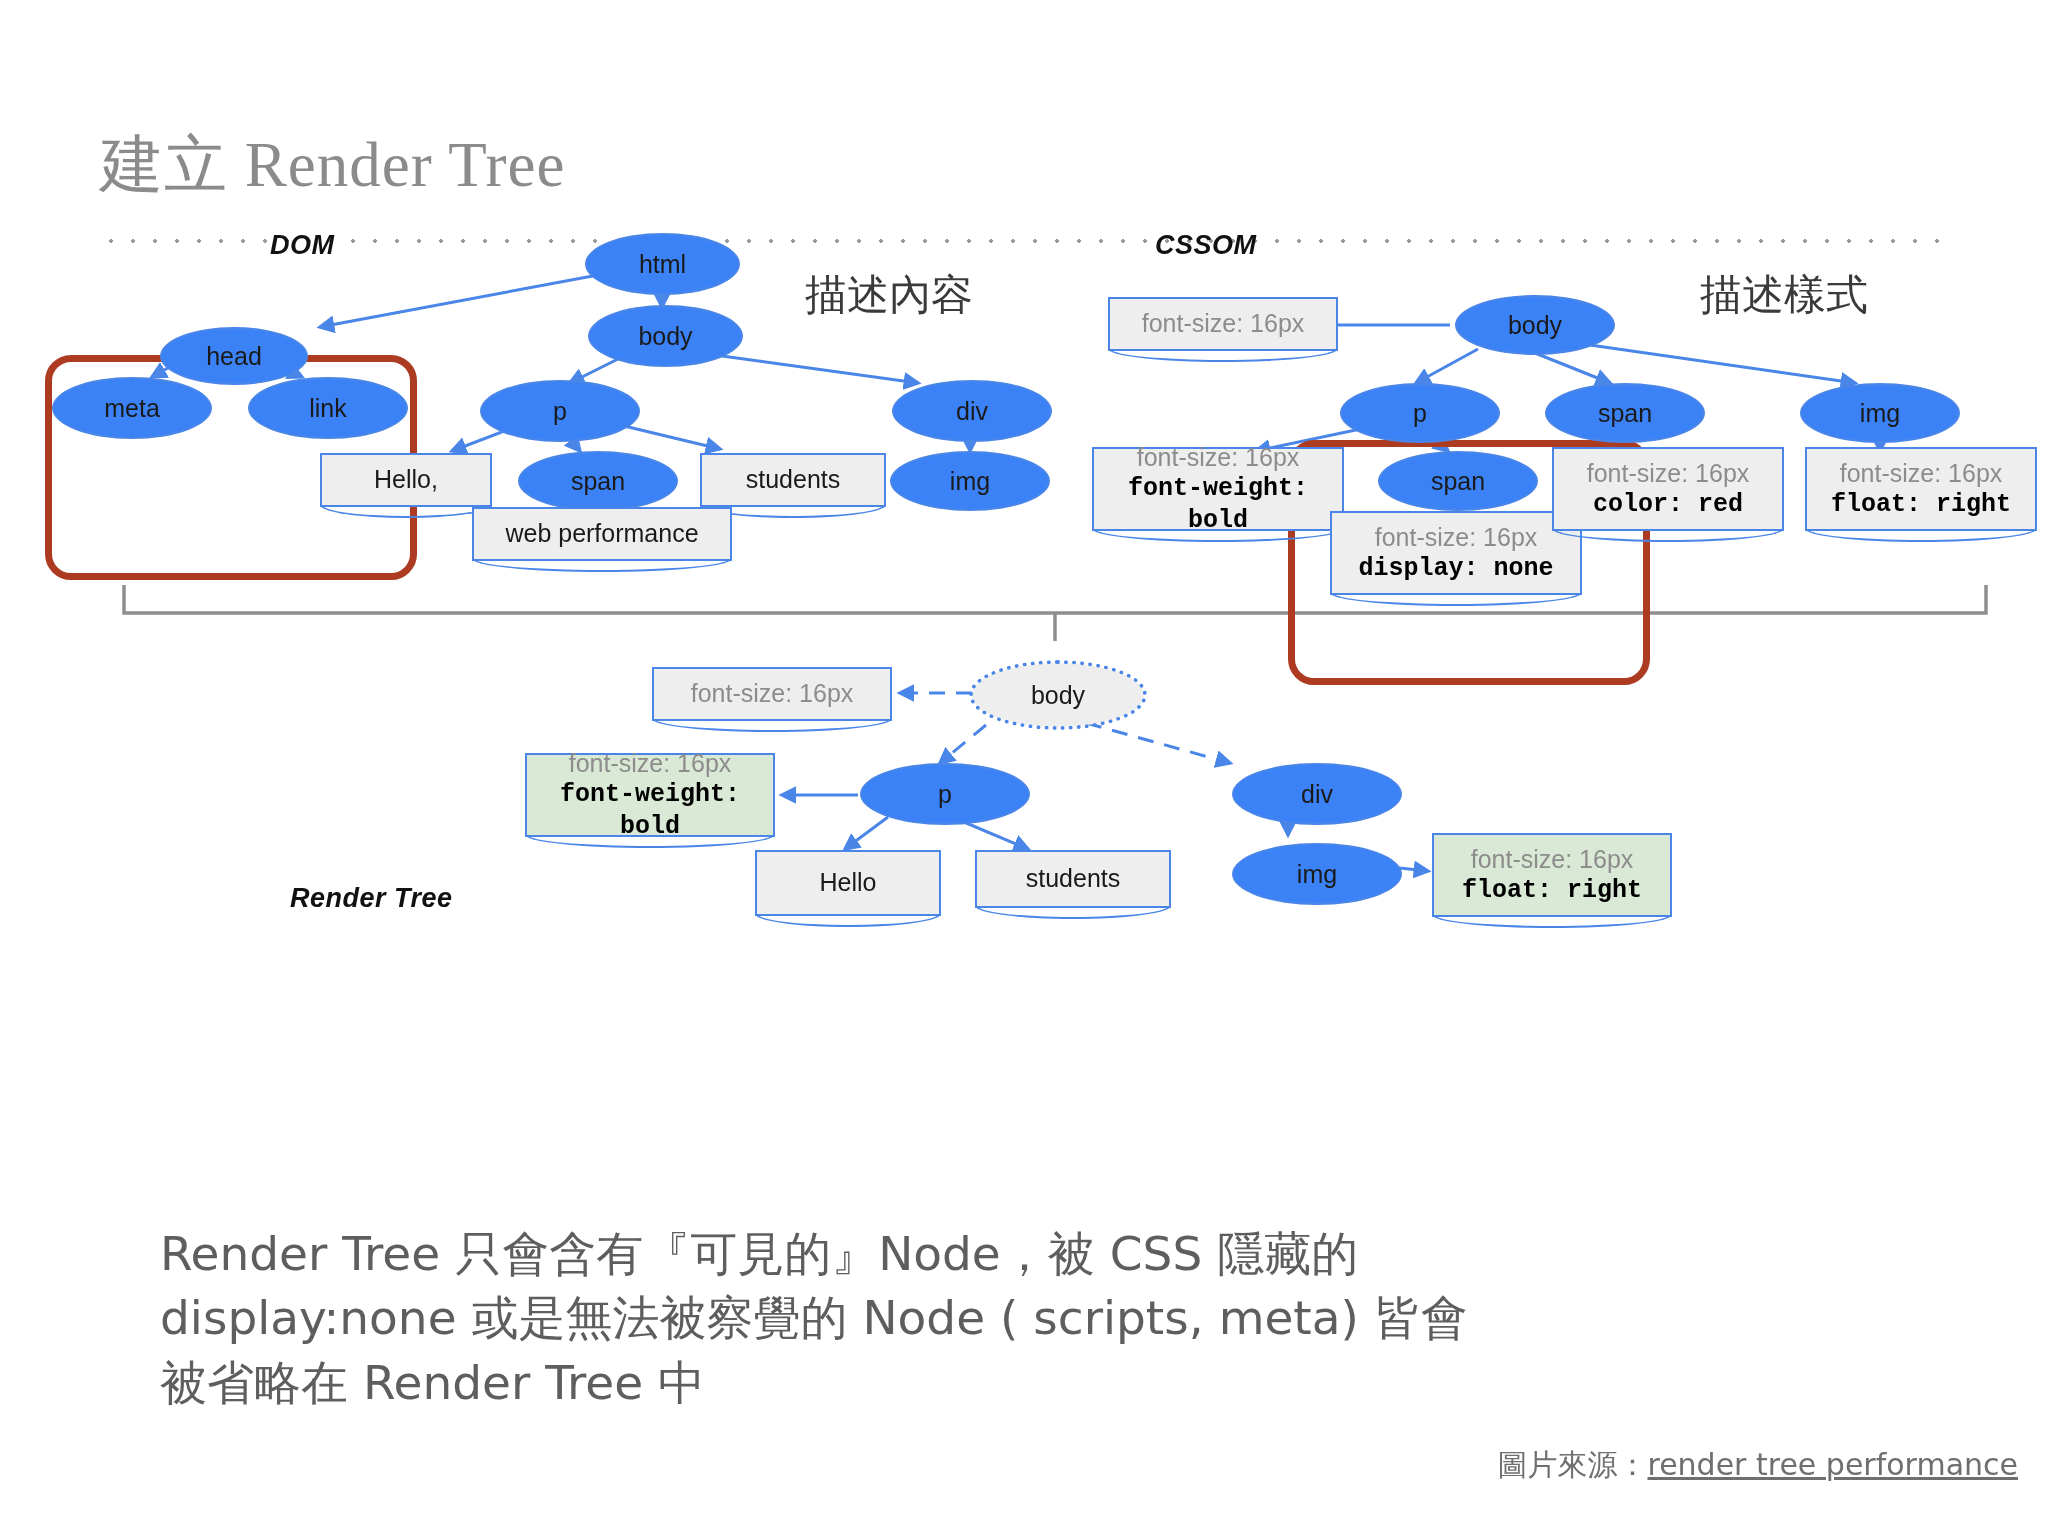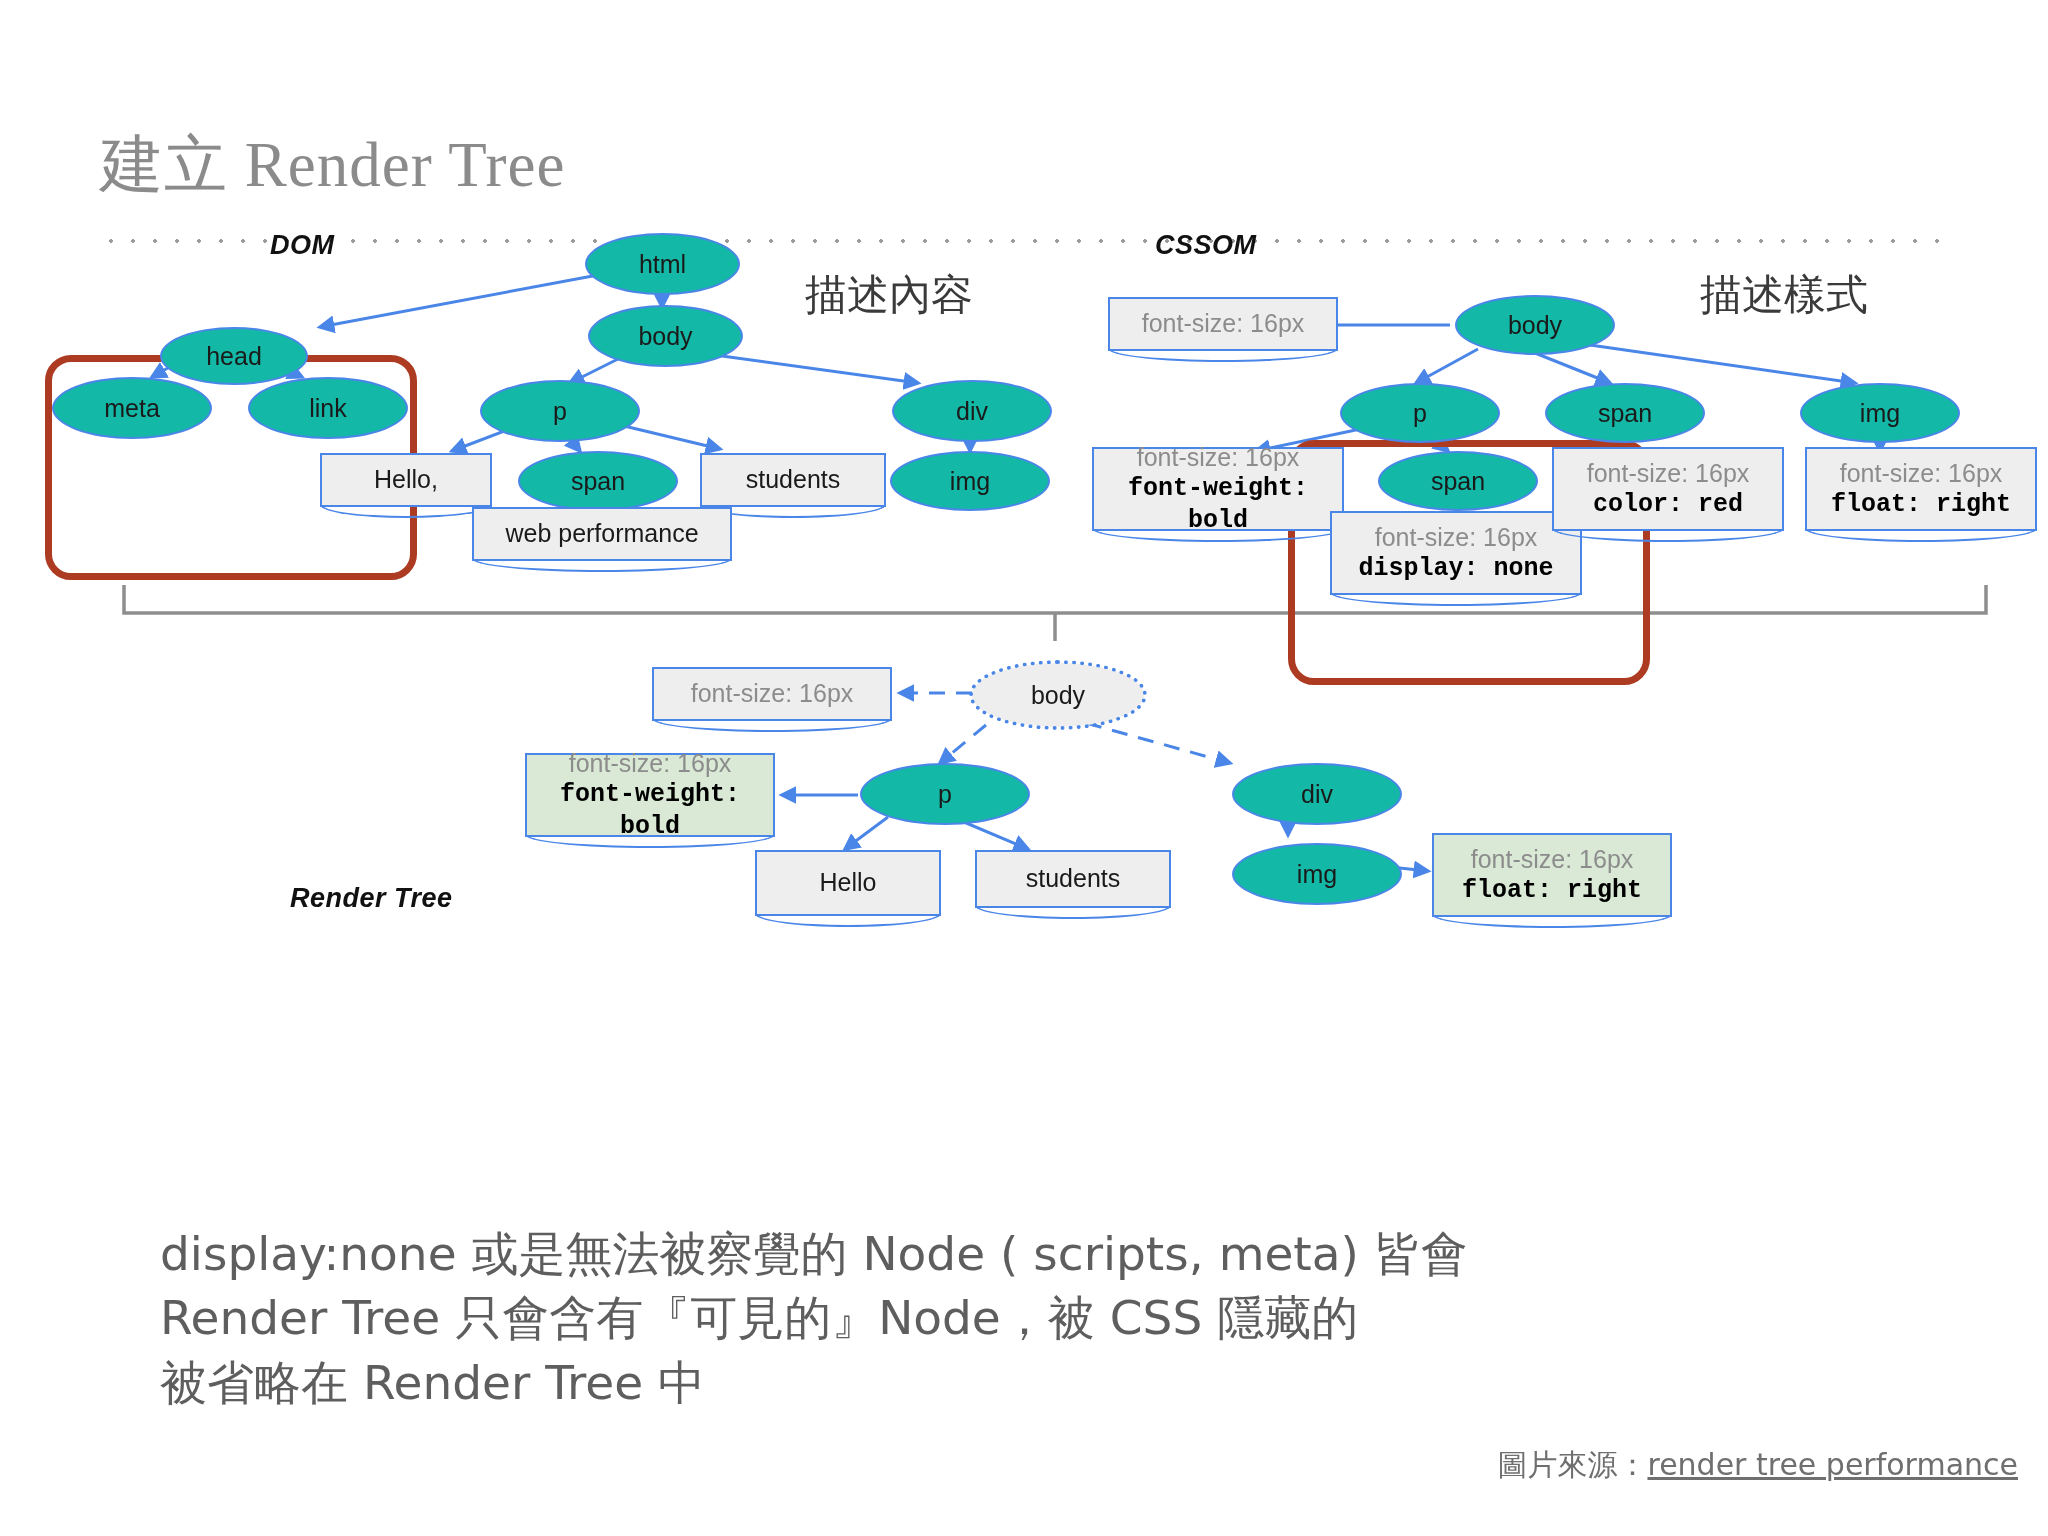--- a/index.html
+++ b/index.html
@@ -28,21 +28,21 @@
     position:absolute;font-style:italic;font-weight:bold;color:#111;
     font-size:27px;letter-spacing:.5px;white-space:nowrap;
   }
   .cn-label{
     position:absolute;color:#3a3a3a;font-size:42px;white-space:nowrap;
     font-family:"DejaVu Sans","Liberation Sans",sans-serif;
   }
 
   
   .node{
-    position:absolute;border:2.5px solid #4a86e8;background:#14b8a6;
+    position:absolute;border:2.5px solid #4a86e8;background:#3b82f6;
     border-radius:50%;display:flex;align-items:center;justify-content:center;
     color:#1a1a1a;font-size:25px;box-sizing:border-box;
   }
   .node.ghost{background:#eeeeee;border:0;}
   .node.ghost::before{
     content:"";position:absolute;inset:-3px;border-radius:50%;
     border:4px dotted #4a86e8;
   }
 
   
@@ -234,22 +234,22 @@
     <div class="box" style="left:975px;top:595px;width:196px;height:58px;">students</div>
 
     <div class="box green" style="left:1432px;top:578px;width:240px;height:84px;">
       <span class="prop-inherited">font-size: 16px</span>
       <span class="prop-own">float: right</span>
     </div>
 
   </div>
 
   <div class="caption">
+    <div>Render Tree 只會含有『可見的』Node，被 CSS 隱藏的</div>
     <div>display:none 或是無法被察覺的 Node ( scripts, meta) 皆會</div>
-    <div>Render Tree 只會含有『可見的』Node，被 CSS 隱藏的</div>
     <div>被省略在 Render Tree 中</div>
   </div>
 
   <div class="credit">
     <span>圖片來源：</span><span class="link">render tree performance</span>
   </div>
 
 </div>
 
 </body></html>

